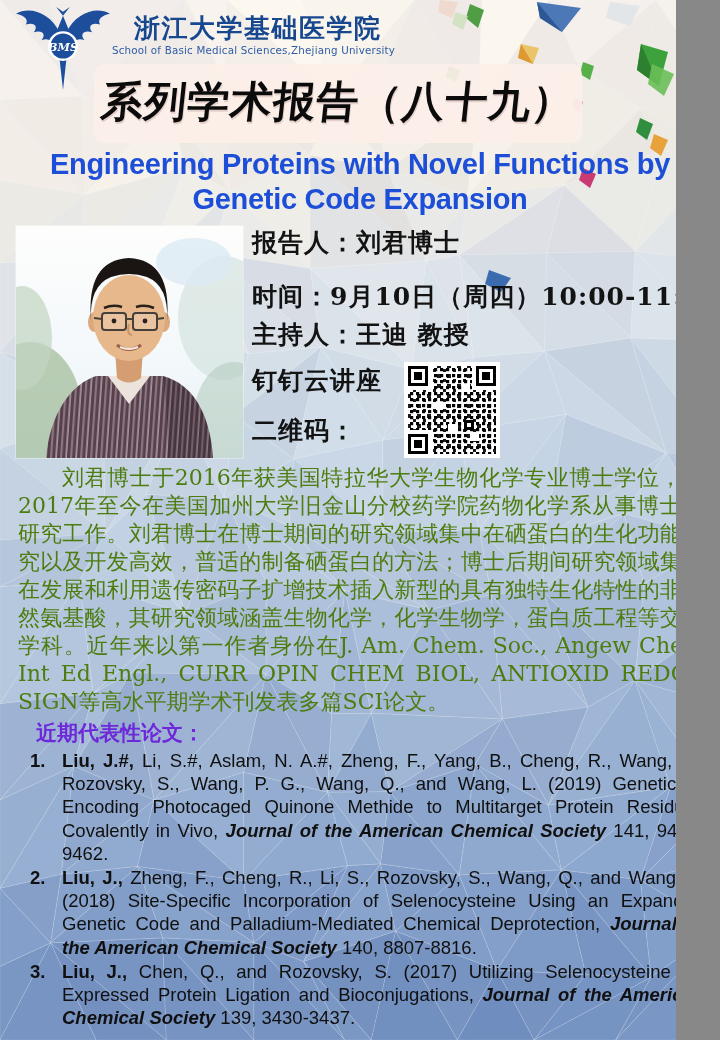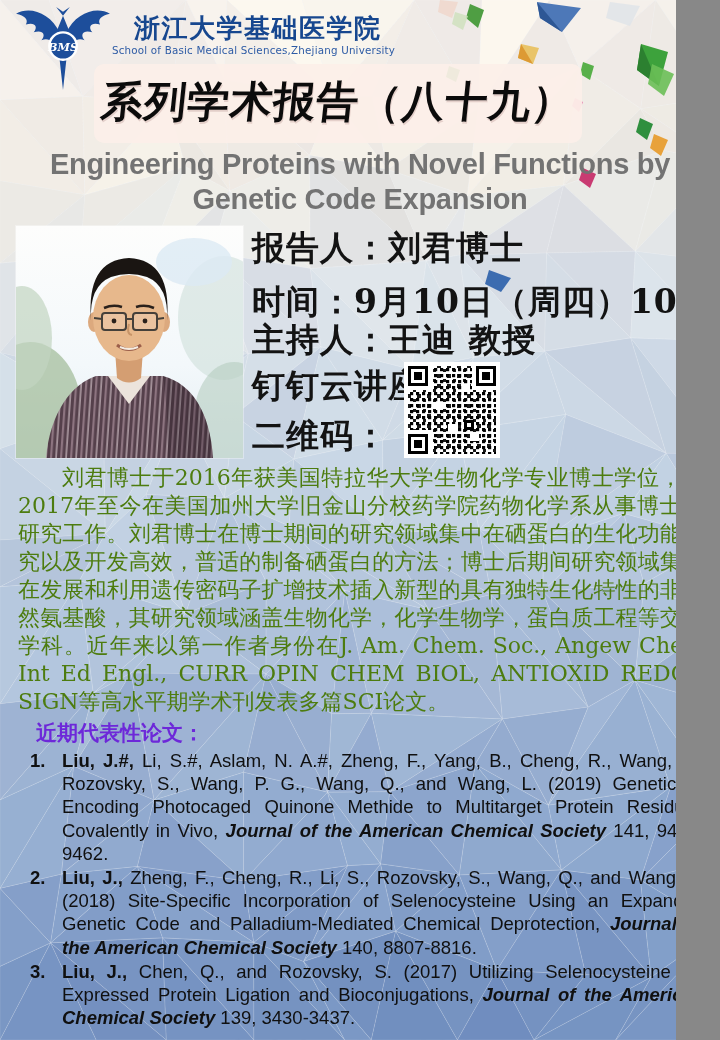--- a/index.html
+++ b/index.html
@@ -20,31 +20,31 @@
 
   .band{position:absolute;left:94px;top:64px;width:488px;height:79px;
         background:#fcefe8;opacity:.93;border-radius:10px;}
   .title-cn{position:absolute;left:84px;top:76px;width:508px;text-align:center;
         font-family:"DejaVu Serif","Liberation Serif",serif;font-weight:900;
         font-size:42px;line-height:52px;color:#0b0b0b;white-space:nowrap;
         transform:skewX(-6deg);letter-spacing:1px;
         text-shadow:1px 2px 0 rgba(120,60,60,.18);}
   .title-en{position:absolute;left:0;top:147px;width:720px;text-align:center;
         font-family:"Liberation Sans",sans-serif;font-weight:bold;
-        font-size:29px;line-height:35px;color:#737373;letter-spacing:-0.3px;}
+        font-size:29px;line-height:35px;color:#1d4ed8;letter-spacing:-0.3px;}
 
   
   .photo{position:absolute;left:16px;top:226px;width:227px;height:232px;
          box-shadow:0 0 0 1px rgba(255,255,255,.35);}
   .photo svg{display:block;width:100%;height:100%;}
 
   
   .info{position:absolute;left:252px;top:218px;width:468px;height:250px;
         font-family:"DejaVu Serif","Liberation Serif",serif;font-weight:bold;
-        color:#131313;font-size:33px;}
+        color:#131313;font-size:25px;}
   .info .row{position:absolute;left:0;white-space:nowrap;letter-spacing:1px;}
   .r1{top:8px;} .r2{top:62px;} .r3{top:100px;} .r4{top:146px;} .r5{top:196px;}
   .qr{position:absolute;left:404px;top:362px;width:96px;height:96px;}
   .qr svg{display:block;width:100%;height:100%;}
 
   
   .flow{position:absolute;left:18px;top:464px;width:686px;color:#101010;}
   .bio{margin:0;font-family:"DejaVu Serif","Liberation Serif",serif;
        font-size:22px;line-height:28px;text-align:justify;text-indent:2em;
        color:#4d7c0f;}

